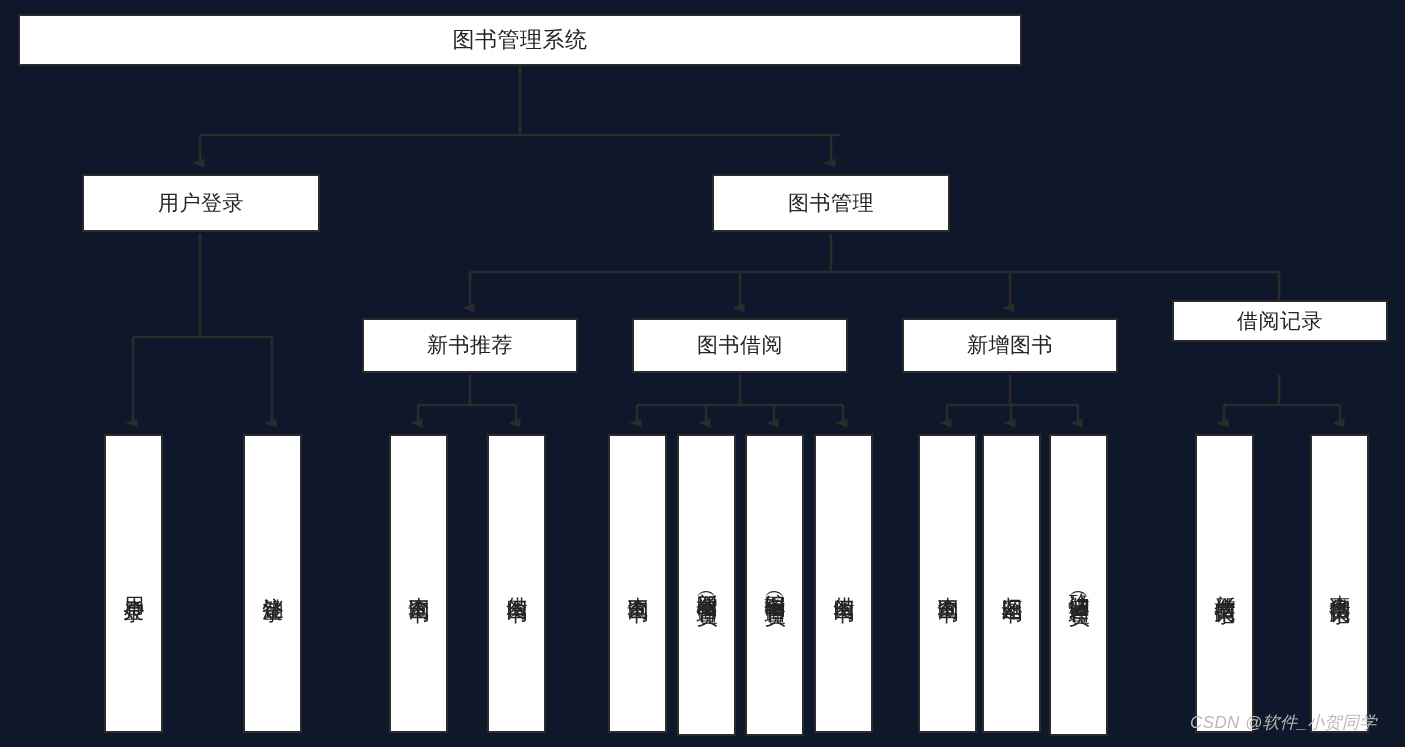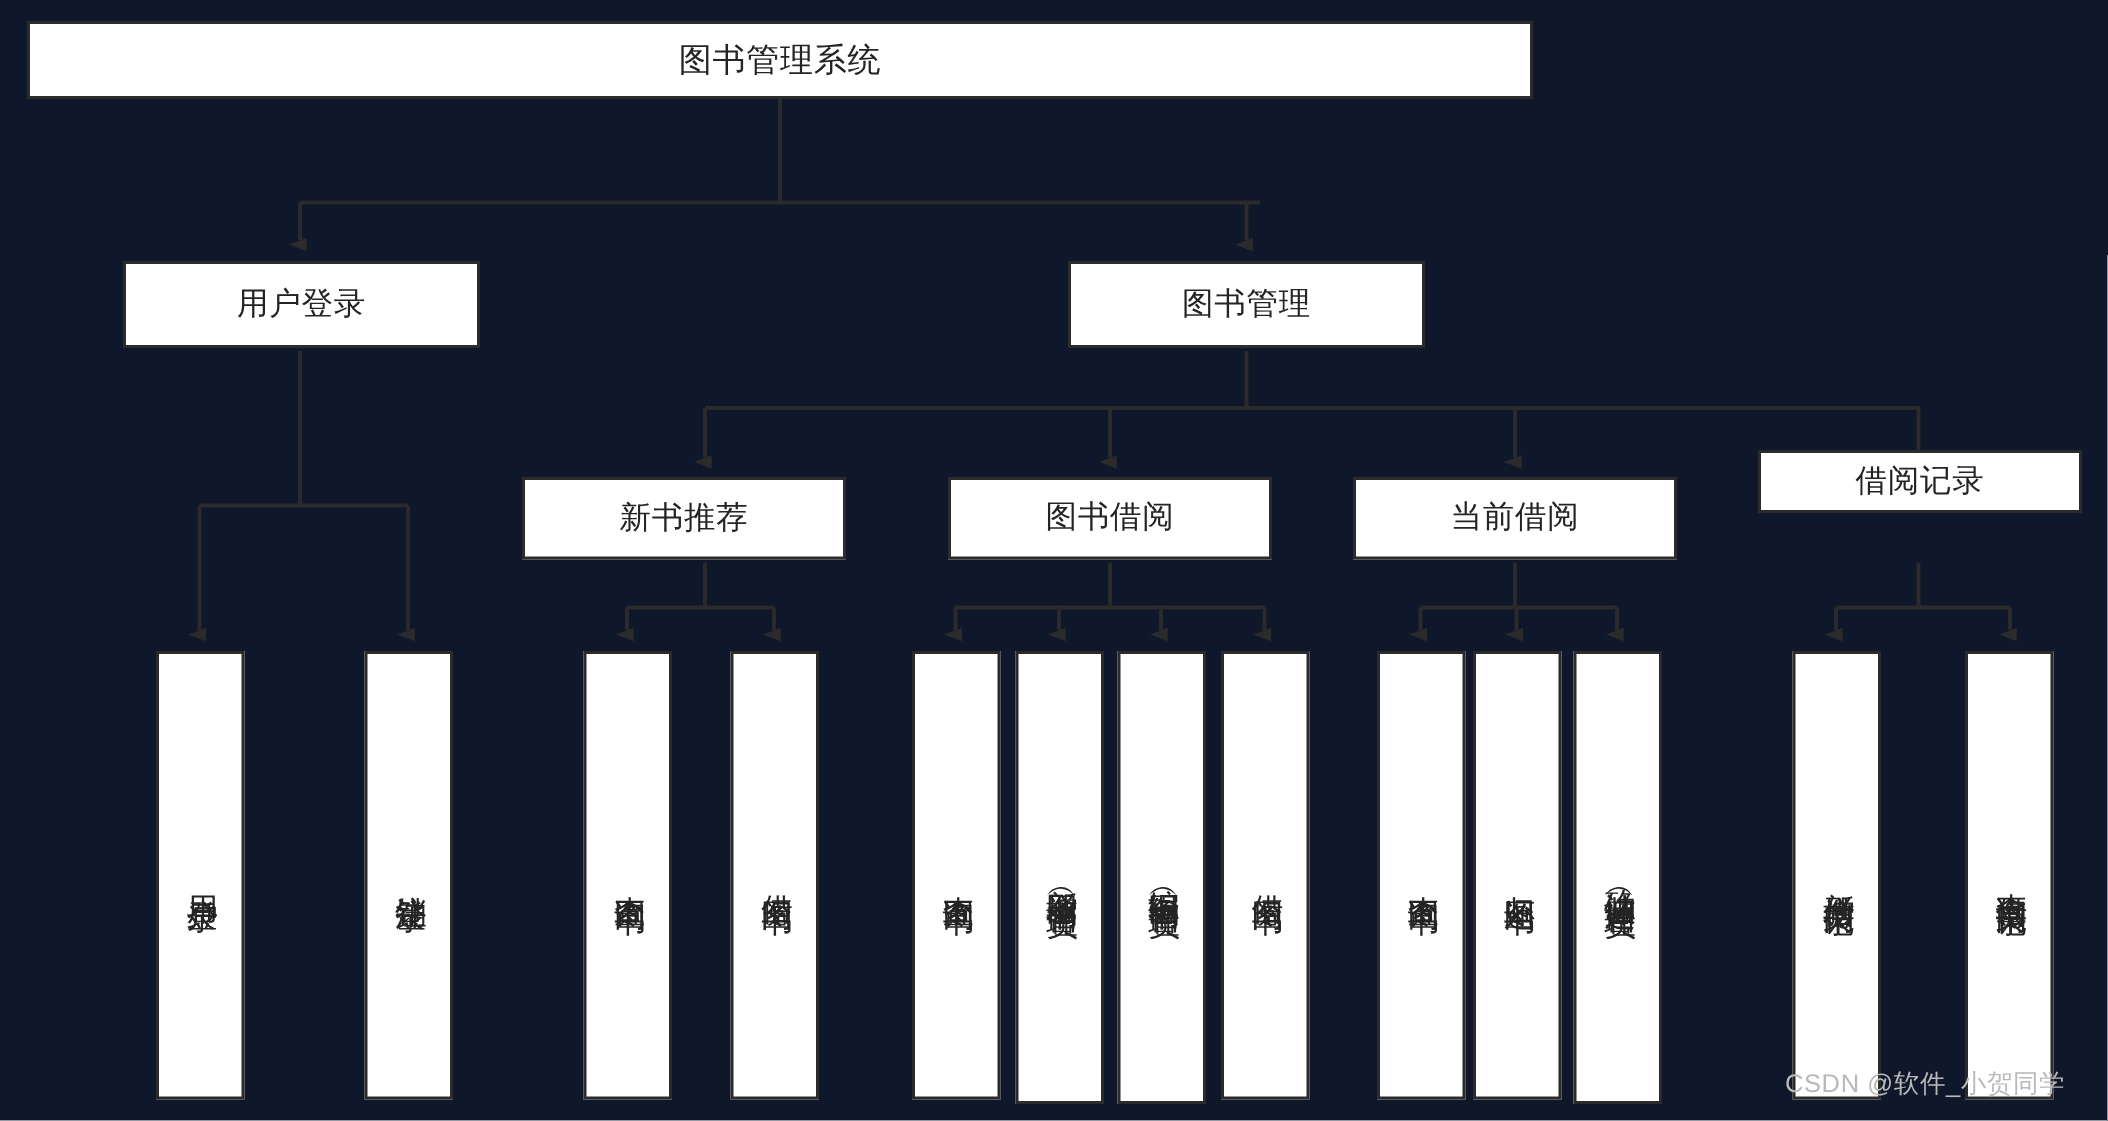--- a/index.html
+++ b/index.html
@@ -57,20 +57,21 @@
   }
   .watermark {
     position: absolute;
     left: 1190px;
     top: 711px;
     font-size: 17px;
     color: #b9b9b9;
     letter-spacing: 0.4px;
     white-space: nowrap;
     user-select: none;
+    font-style: italic;
   }
 </style>
 </head>
 <body>
 
 <div id="canvas">
 
   <svg id="wires" viewBox="0 0 1405 747">
     <defs>
       <marker id="arrow" markerWidth="12" markerHeight="12" refX="1.5" refY="4.5" orient="auto" markerUnits="userSpaceOnUse">
@@ -125,28 +126,28 @@
     <span class="node-label">图书管理系统</span>
   </div>
 
   <div class="node" style="left:82px; top:174px; width:238px; height:58px;">
     <span class="node-label">用户登录</span>
   </div>
   <div class="node" style="left:712px; top:174px; width:238px; height:58px;justify-content:center;">
     <span class="node-label">图书管理</span>
   </div>
 
-  <div class="node" style="left:348px; top:318px; width:216px; height:55px;font-family:Liberation Serif, serif;">
+  <div class="node" style="left:362px; top:318px; width:216px; height:55px;">
     <span class="node-label">新书推荐</span>
   </div>
   <div class="node" style="left:632px; top:318px; width:216px; height:55px;">
     <span class="node-label">图书借阅</span>
   </div>
   <div class="node" style="left:902px; top:318px; width:216px; height:55px;">
-    <span class="node-label">当前借阅</span>
+    <span class="node-label">新增图书</span>
   </div>
   <div class="node" style="left:1172px; top:300px; width:216px; height:42px;">
     <span class="node-label">借阅记录</span>
   </div>
 
   <div class="node leaf" style="left:104px; top:434px; width:59px; height:299px;">
     <span class="node-label">用户登录</span>
   </div>
   <div class="node leaf" style="left:243px; top:434px; width:59px; height:299px;">
     <span class="node-label">注销登录</span>

